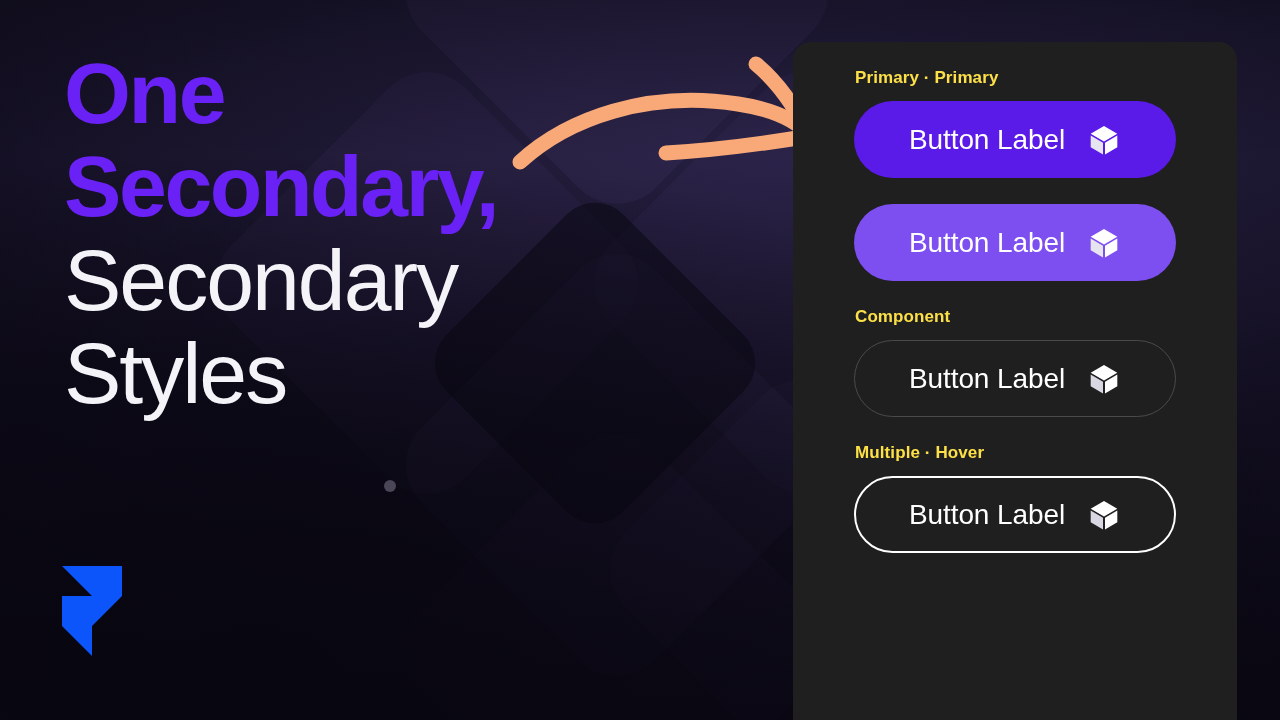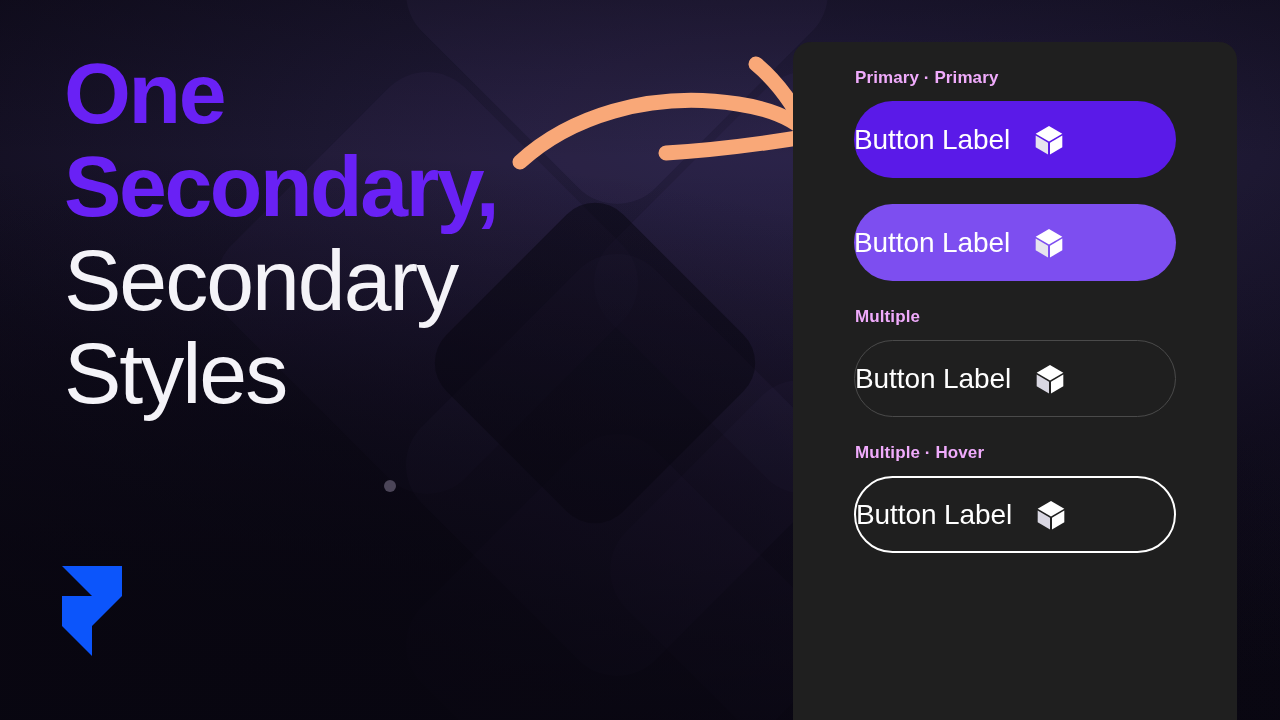--- a/index.html
+++ b/index.html
@@ -107,30 +107,30 @@
     background: #1f1f1f;
     border-radius: 18px;
     padding: 26px 0 0 0;
     box-sizing: border-box;
   }
   .variant-group {
     padding: 0 61px;
     margin-bottom: 26px;
   }
   .variant-label {
-    color: #f0abfc;
+    color: #fde047;
     font-size: 17px;
     font-weight: 700;
     letter-spacing: 0.1px;
     margin: 0 0 13px 1px;
   }
   .btn {
     display: flex;
     align-items: center;
-    justify-content: flex-start;
+    justify-content: center;
     gap: 22px;
     width: 322px;
     height: 77px;
     border-radius: 999px;
     box-sizing: border-box;
     user-select: none;
   }
   .btn-label {
     font-size: 28px;
     font-weight: 400;
@@ -212,21 +212,21 @@
           <svg width="34" height="34" viewBox="0 0 24 24" xmlns="http://www.w3.org/2000/svg">
             <path d="M12 2.2 L21.4 7.6 L12 13 L2.6 7.6 Z" fill="#ffffff"></path>
             <path d="M2.6 8.9 L11.3 13.9 V22.2 L2.6 17.2 Z" fill="#e6e4ee"></path>
             <path d="M21.4 8.9 L12.7 13.9 V22.2 L21.4 17.2 Z" fill="#ffffff"></path>
           </svg>
         </span>
       </div>
     </div>
 
     <div class="variant-group">
-      <div class="variant-label">Multiple</div>
+      <div class="variant-label">Component</div>
       <div class="btn btn--secondary">
         <span class="btn-label">Button Label</span>
         <span class="btn-icon">
           <svg width="34" height="34" viewBox="0 0 24 24" xmlns="http://www.w3.org/2000/svg">
             <path d="M12 2.2 L21.4 7.6 L12 13 L2.6 7.6 Z" fill="#ffffff"></path>
             <path d="M2.6 8.9 L11.3 13.9 V22.2 L2.6 17.2 Z" fill="#d9d7e2"></path>
             <path d="M21.4 8.9 L12.7 13.9 V22.2 L21.4 17.2 Z" fill="#ffffff"></path>
           </svg>
         </span>
       </div>

